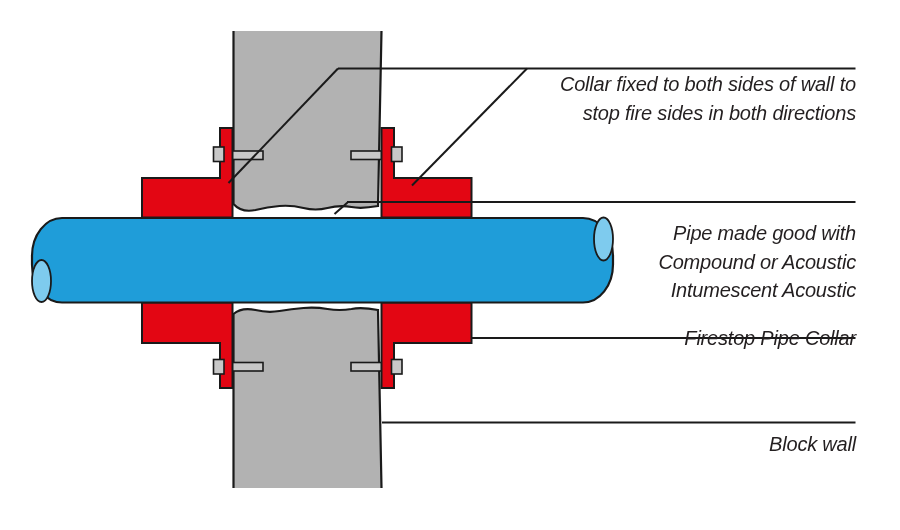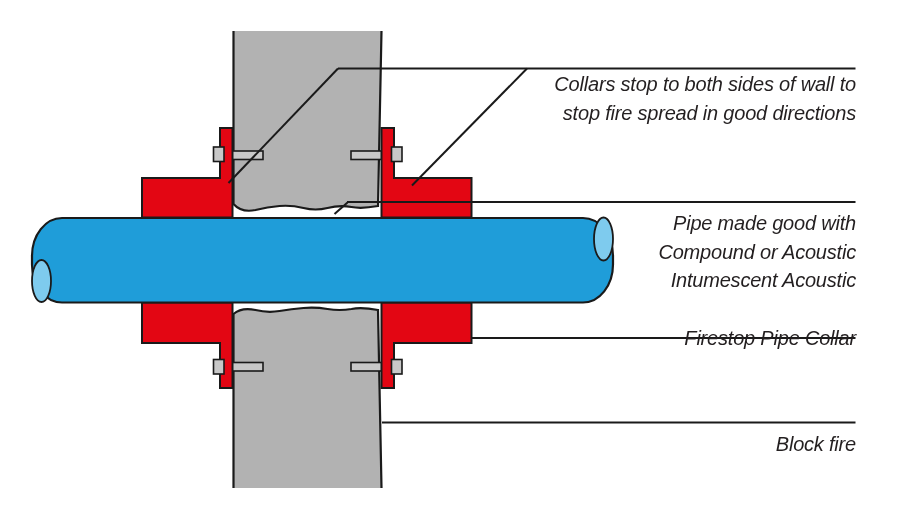--- a/index.html
+++ b/index.html
@@ -8,21 +8,21 @@
   .stage svg{position:absolute;left:0;top:0;}
   .outline{stroke:#1a1a1a;}
   .wallpath{stroke-width:2.2;}
   .collar{stroke-width:2;stroke-linejoin:miter;}
   .bolt{stroke-width:1.6;}
   .pipe{stroke-width:2.2;}
   .pipe-end{stroke-width:1.8;}
   .leader{stroke:#1a1a1a;stroke-width:2;fill:none;}
   .label{position:absolute;right:44px;text-align:right;white-space:nowrap;
          font-style:italic;font-size:20px;line-height:28.5px;letter-spacing:-0.2px;color:#231f20;}
-  .a1{top:70px}.a2{top:209px}.a3{top:324px}.a4{top:430px}
+  .a1{top:70px}.a2{top:219px}.a3{top:324px}.a4{top:430px}
 </style>
 </head>
 <body>
 
 <div class="stage">
 
   <svg width="900" height="530" viewBox="0 0 900 530">
 
     <path class="outline wallpath" d="M 233.5,31 L 233.5,204
              q 8,9 22,6 q 12,-3 24,-4 q 12,-1 24,2 q 12,3 24,0 q 12,-3 24,-1 q 10,2 26.5,-1
@@ -54,31 +54,31 @@
     <line class="leader" x1="338" y1="68.5" x2="855.5" y2="68.5"></line>
     <line class="leader" x1="338" y1="68.5" x2="228.5" y2="183"></line>
     <line class="leader" x1="527" y1="68.5" x2="412" y2="185.5"></line>
     <line class="leader" x1="347" y1="202" x2="855.5" y2="202"></line>
     <line class="leader" x1="347.5" y1="202.5" x2="334.5" y2="214"></line>
     <line class="leader" x1="471.5" y1="338" x2="855.5" y2="338"></line>
     <line class="leader" x1="382" y1="422.5" x2="855.5" y2="422.5"></line>
   </svg>
 
   <div class="label a1">
-    <div>Collars stop to both sides of wall to</div>
-    <div>stop fire spread in good directions</div>
+    <div>Collar fixed to both sides of wall to</div>
+    <div>stop fire sides in both directions</div>
   </div>
 
   <div class="label a2">
     <div>Pipe made good with</div>
     <div>Compound or Acoustic</div>
     <div>Intumescent Acoustic</div>
   </div>
 
   <div class="label a3">
     <div>Firestop Pipe Collar</div>
   </div>
 
   <div class="label a4">
-    <div>Block fire</div>
+    <div>Block wall</div>
   </div>
 
 </div>
 
 </body></html>

